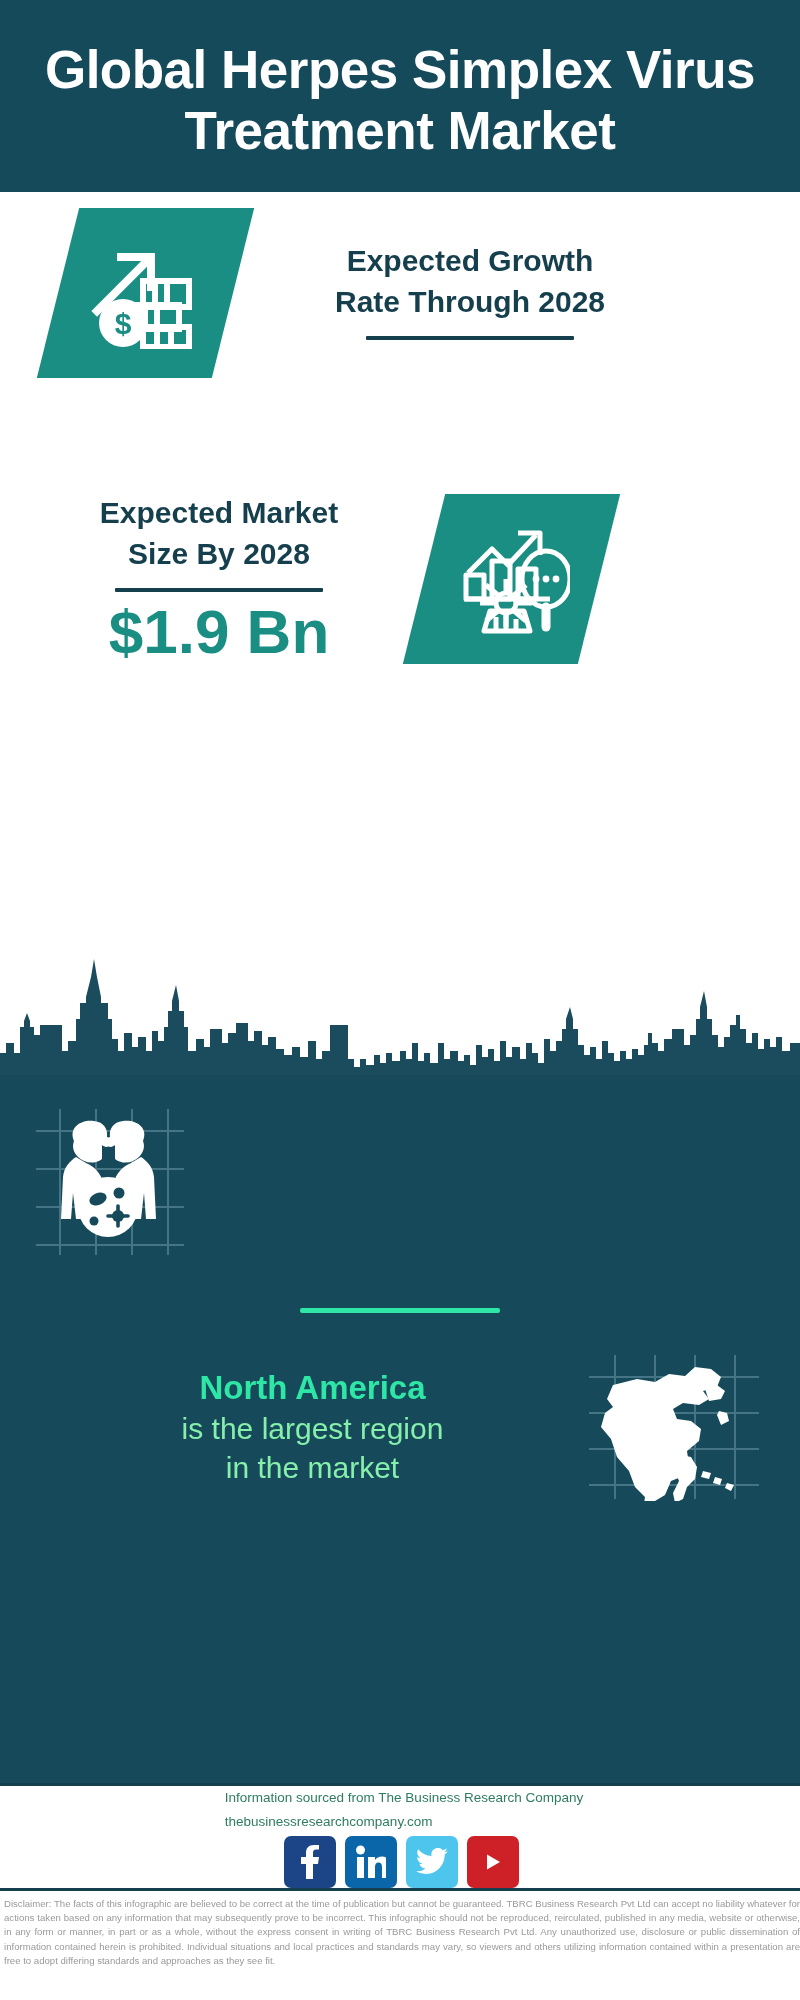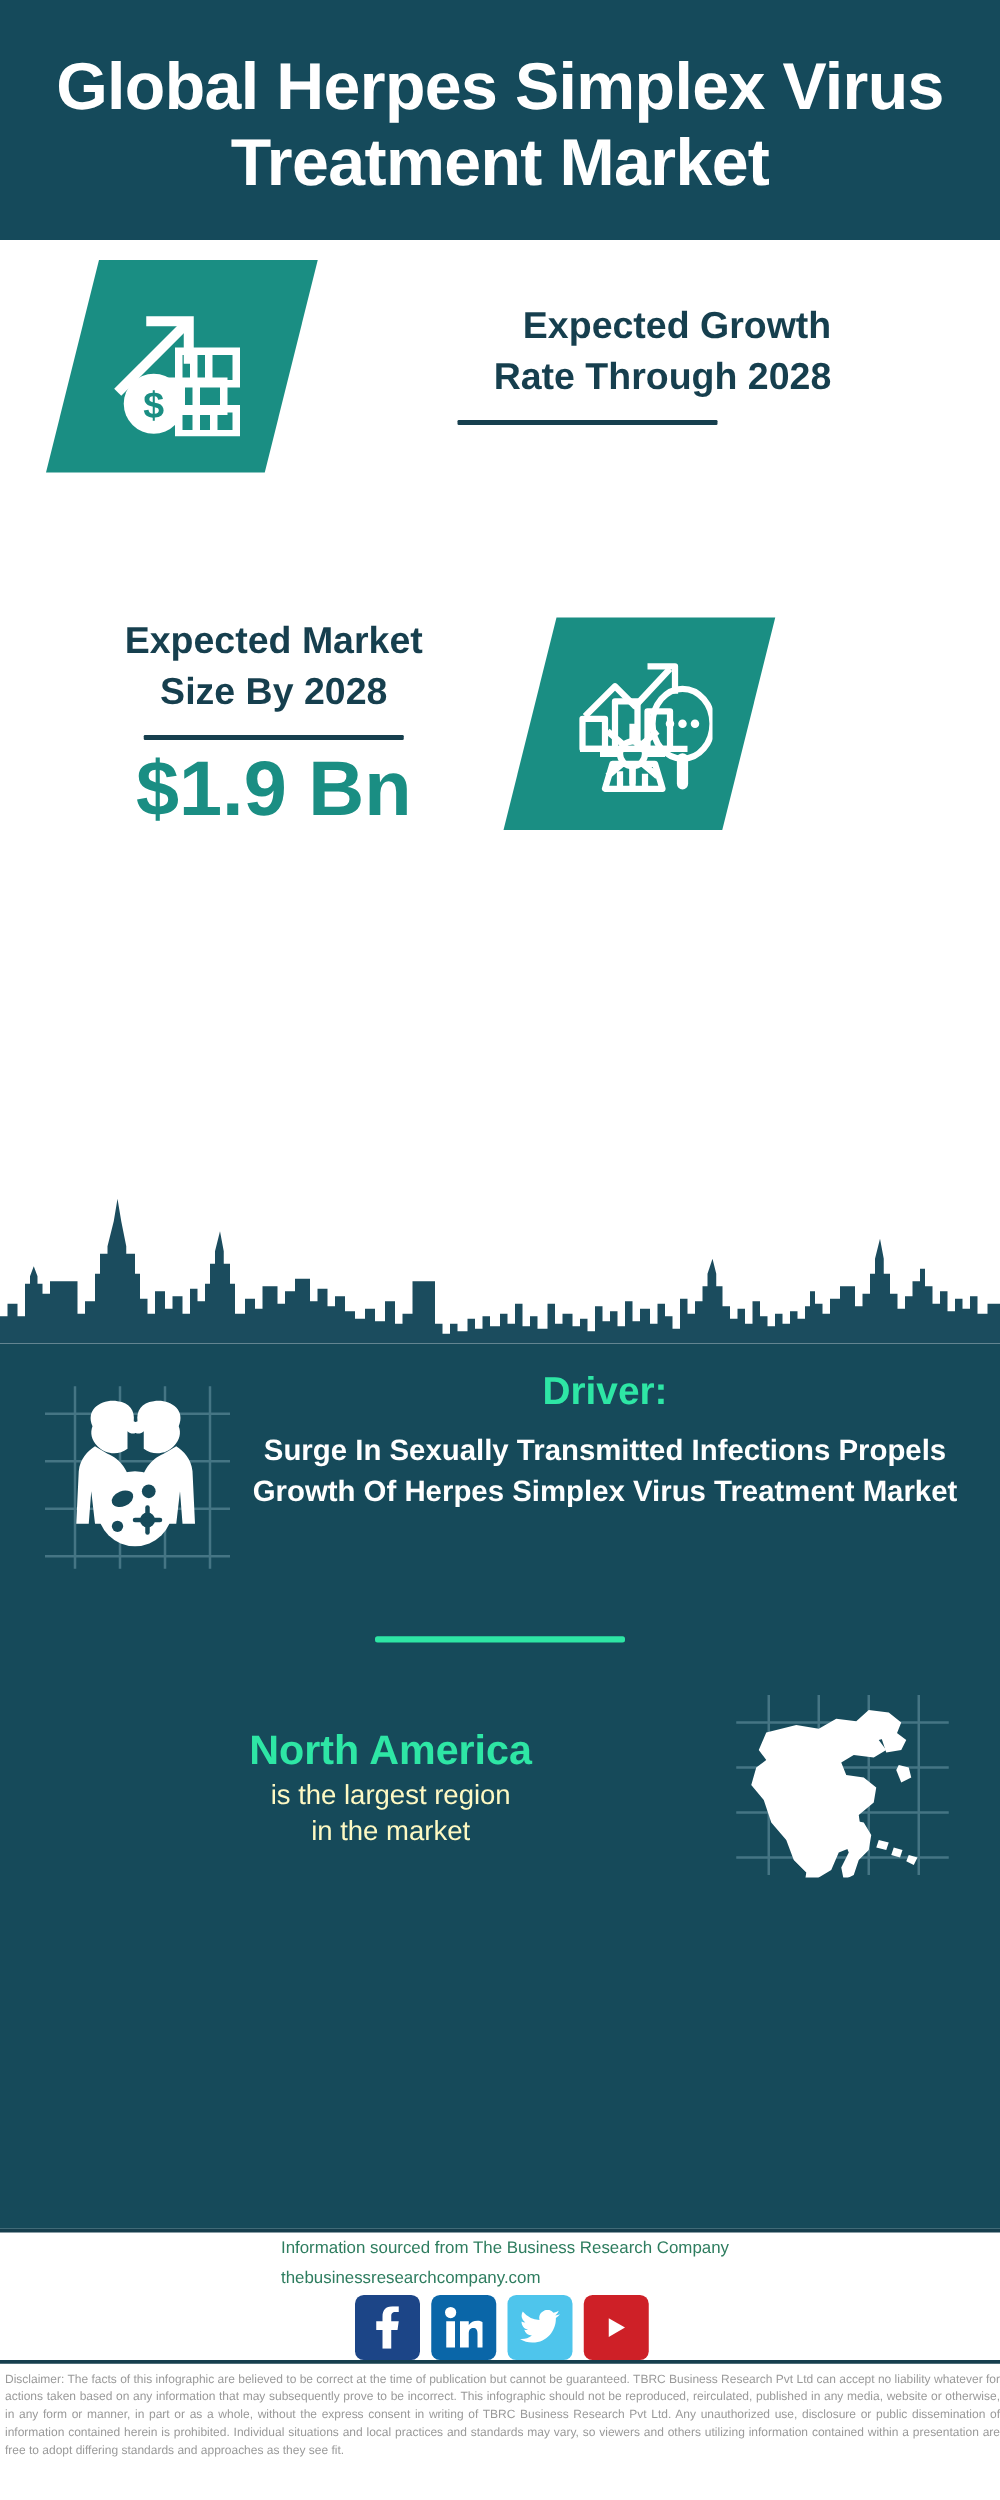--- a/index.html
+++ b/index.html
@@ -59,21 +59,21 @@
     border-radius:1px;
   }
   .stat-value {
     color:#1A8E83;
     font-weight:bold;
     font-size:62px;
     line-height:1.1;
   }
 
   .row1-badge { margin-left:58px; }
-  .row1-text { margin-left:42px; width:390px;text-align:right; }
+  .row1-text { margin-left:42px; width:390px; }
   .row1-text .stat-rule { width:208px; }
 
   .row2-text { margin-left:24px; width:390px; }
   .row2-text .stat-rule { width:208px; }
   .row2-badge { margin-left:10px; }
 
   
   .skyline-wrap { position:relative; height:120px; background:#ffffff; margin-top:-2px; }
   .skyline-wrap svg { display:block; width:800px; height:120px; }
 
@@ -99,21 +99,21 @@
   }
 
   .mint-rule {
     width:200px; height:5px; background:#2EE6A5;
     margin:46px auto 0 auto; border-radius:2px;
   }
 
   .region-block { display:flex; align-items:center; padding:38px 30px 0 30px;justify-content:center; }
   .region-copy { flex:1 1 auto; text-align:center; padding-left:10px; }
   .region-name { color:#2EE6A5; font-size:33px; font-weight:bold; line-height:1.22; }
-  .region-sub { color:#fef9c3; font-size:22px; line-height:1.32; white-space:pre-line; }
+  .region-sub { color:#86efac; font-size:30px; line-height:1.32; white-space:pre-line; }
   .region-map { flex:0 0 auto; width:185px; }
 
   
   .footer {
     background:#ffffff;
     height:105px;
     border-top:3px solid #163F4E;
     display:flex; align-items:center;
     padding:0 24px 0 32px;
     flex-direction:column;
@@ -247,24 +247,20 @@
             <circle cx="93" cy="90" r="5.5"></circle>
             <circle cx="68" cy="118" r="4.5"></circle>
             <circle cx="92" cy="113" r="6"></circle>
           </g>
           <g stroke="#164A5A" stroke-width="3.6" stroke-linecap="round">
             <line x1="92" y1="103" x2="92" y2="123"></line>
             <line x1="82" y1="113" x2="102" y2="113"></line>
           </g>
         </svg>
       </div>
-      <div class="driver-copy">
-        <div class="driver-heading">Driver:</div>
-        <div class="driver-text">Surge In Sexually Transmitted Infections Propels Growth Of Herpes Simplex Virus Treatment Market</div>
-      </div>
     </div>
 
     <div class="mint-rule"></div>
 
     <div class="region-block">
       <div class="region-copy">
         <div class="region-name">North America</div>
         <div class="region-sub">is the largest region
 in the market</div>
       </div>

